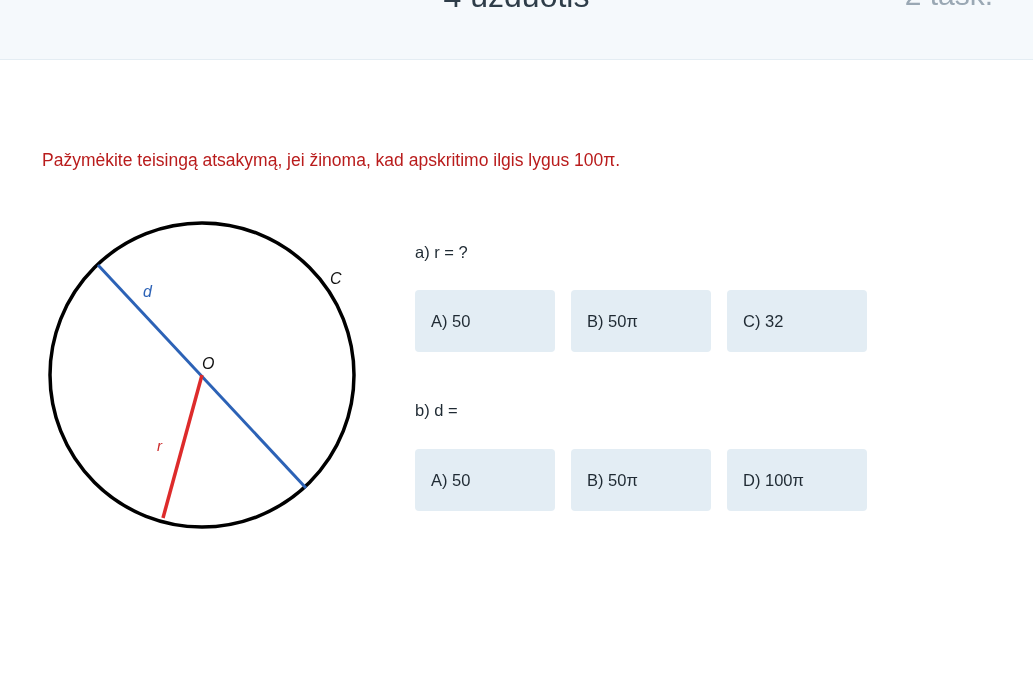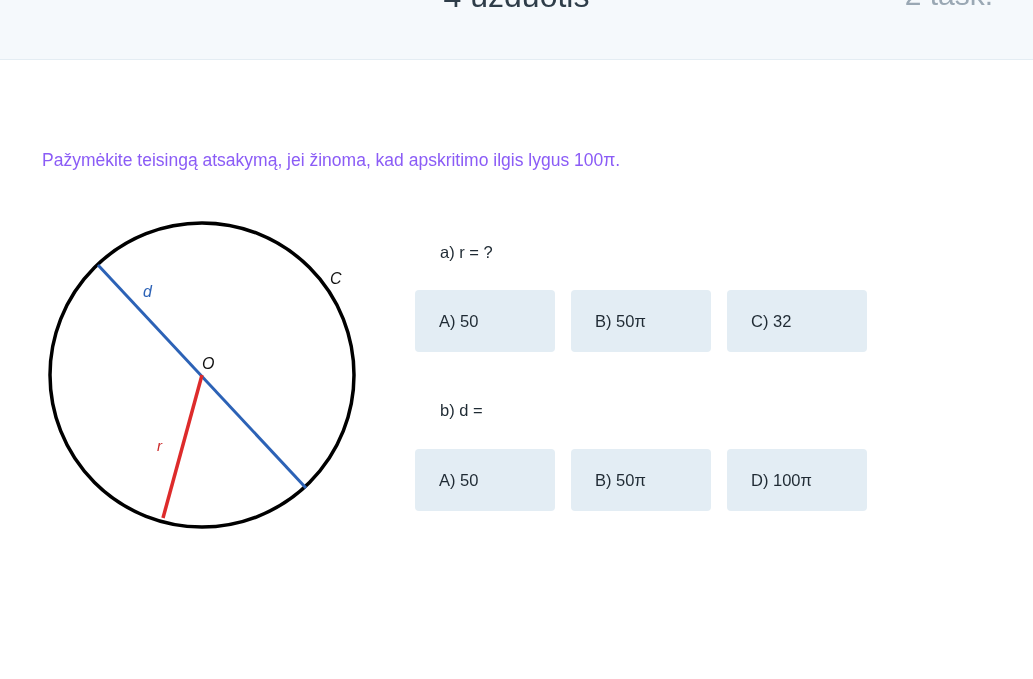--- a/index.html
+++ b/index.html
@@ -39,21 +39,21 @@
     right: 40px;
     top: -22px;
     font-size: 30px;
     color: #9aa8b4;
   }
   .question-text {
     position: absolute;
     left: 42px;
     top: 150px;
     font-size: 17.5px;
-    color: #8b5cf6;
+    color: #b91c1c;
     white-space: nowrap;
   }
   .fig {
     position: absolute;
     left: 30px;
     top: 205px;
     width: 360px;
     height: 340px;
   }
   .fig-label {
@@ -63,41 +63,40 @@
   }
   .lbl-d { left: 113px; top: 78px; color: #2c62b6; }
   .lbl-r { left: 127px; top: 232px; color: #cc2a2a; font-size: 15px; }
   .lbl-O { left: 172px; top: 150px; color: #111111; font-style: italic; }
   .lbl-C { left: 300px; top: 65px; color: #111111; font-style: italic; }
 
   .sub-q {
     position: absolute;
     font-size: 16.5px;
     color: #1f2a33;
-    margin-left: 25px;
   }
   .sub-a { left: 415px; top: 243px; }
   .sub-b { left: 415px; top: 401px; }
 
   .opt-row {
     position: absolute;
     display: flex;
     gap: 16px;
   }
   .row-a { left: 415px; top: 290px; }
   .row-b { left: 415px; top: 449px; }
 
   .option {
     width: 140px;
     height: 62px;
     background: #e3edf4;
     border-radius: 4px;
     display: flex;
     align-items: center;
-    padding-left: 24px;
+    padding-left: 16px;
     box-sizing: border-box;
     font-size: 16.5px;
     color: #1f2a33;
     cursor: pointer;
   }
 </style>
 </head>
 <body>
 
 <div class="header">

